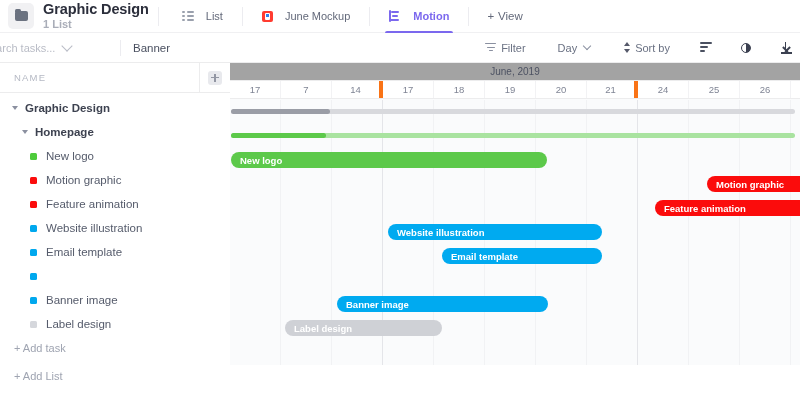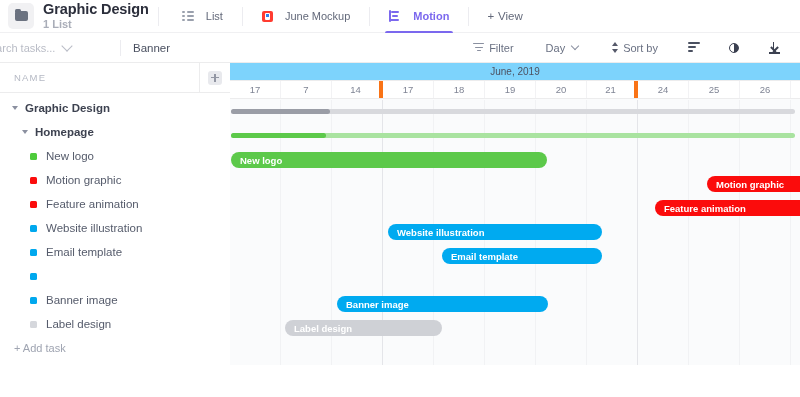--- a/index.html
+++ b/index.html
@@ -68,21 +68,21 @@
   
   .toolbar {
     position:absolute; left:0; top:33px; width:800px; height:30px;
     background:#fff; border-bottom:1px solid #ececed; display:flex; align-items:center;
   }
   .search-box { display:flex; align-items:center; width:118px; margin-left:-10px; }
   .search-ph { font-size:11px; color:#b9bcc6; }
   .chev { width:8px;height:8px;border-right:1.4px solid #b9bcc6;border-bottom:1.4px solid #b9bcc6;transform:rotate(45deg);margin-left:8px;margin-top:-4px; }
   .tb-sep { width:1px;height:16px;background:#ececf0;margin:0 12px; }
   .today-btn { font-size:11.5px; color:#4a5060; cursor:pointer; }
-  .tb-right { margin-left:auto; display:flex; align-items:center; gap:16px; padding-right:14px; }
+  .tb-right { margin-left:auto; display:flex; align-items:center; gap:16px; padding-right:2px; }
   .tb-item { display:flex; align-items:center; gap:5px; font-size:11px; color:#6a7183; padding:0 8px; cursor:pointer; white-space:nowrap; }
   .ico-filter { width:11px;height:9px;position:relative;flex:none; }
   .ico-filter i{position:absolute;left:0;height:1.4px;background:#8a90a0;border-radius:1px;}
   .ico-filter i:nth-of-type(1){top:0;width:11px;}
   .ico-filter i:nth-of-type(2){top:3.5px;left:1.5px;width:8px;}
   .ico-filter i:nth-of-type(3){top:7px;left:3.5px;width:4px;}
   .ico-sort { width:8px;height:11px;position:relative;flex:none; }
   .ico-sort:before{content:"";position:absolute;left:2px;top:0;border-left:3px solid transparent;border-right:3px solid transparent;border-bottom:4px solid #55596a;}
   .ico-sort:after{content:"";position:absolute;left:2px;bottom:0;border-left:3px solid transparent;border-right:3px solid transparent;border-top:4px solid #55596a;}
   .chev-sm { width:6px;height:6px;border-right:1.3px solid #8a90a0;border-bottom:1.3px solid #8a90a0;transform:rotate(45deg);margin-top:-3px;margin-left:2px; }
@@ -122,21 +122,21 @@
   .row.lvl2 { padding-left:30px; }
   .caret { width:0;height:0;border-left:3.6px solid transparent;border-right:3.6px solid transparent;border-top:4.4px solid #8b90a0;margin-right:7px;flex:none; }
   .dot { width:7px;height:7px;border-radius:1.5px;margin-right:9px;flex:none; }
   .addrow { height:24px; display:flex; align-items:center; font-size:11px; color:#9fa4b1; cursor:pointer; }
   .addtask { padding-left:14px; }
   .addlist { padding-left:14px; margin-top:4px; }
 
   
   .gantt { position:absolute; left:230px; top:63px; right:0; bottom:0; background:#fafbfc; overflow:hidden; }
   .g-month { height:18px; display:flex; align-items:center; justify-content:center;
-    font-size:10px; color:#4d5262; background:#7dd3fc; border-bottom:1px solid #ececed; }
+    font-size:10px; color:#4d5262; background:#a3a3a3; border-bottom:1px solid #ececed; }
   .g-days { height:18px; display:flex; background:#fff; border-bottom:1px solid #ececed; }
   .g-day { width:51px; flex:none; display:flex; align-items:center; justify-content:center;
     font-size:9.5px; color:#7f8494; border-right:1px solid #f2f2f4; }
   .g-day.wk { border-right:4px solid #f97316; }
 
   .g-body { position:absolute; left:0; top:37px; right:0; bottom:0; }
   .g-cols { position:absolute; inset:0; display:flex; }
   .g-col { width:51px; flex:none; border-right:1px solid #f1f2f4; }
   .g-col.wk { border-right:1px solid #e4e5e9; }
 
@@ -282,20 +282,21 @@
         <div class="row lvl2">
           <span class="dot" style="background: rgb(0, 168, 238);"></span>
           <span>Banner image</span>
         </div>
         <div class="row lvl2">
           <span class="dot" style="background: rgb(213, 215, 220);"></span>
           <span>Label design</span>
         </div>
       </div>
     <div class="addrow addtask">+ Add task</div>
+    <div class="addrow addlist">+ Add List</div>
   </div>
 
   <div class="gantt">
     <div class="g-month">June, 2019</div>
     <div class="g-days" id="gantt-days">
         <div class="g-day">17</div>
         <div class="g-day">7</div>
         <div class="g-day wk">14</div>
         <div class="g-day">17</div>
         <div class="g-day">18</div>

